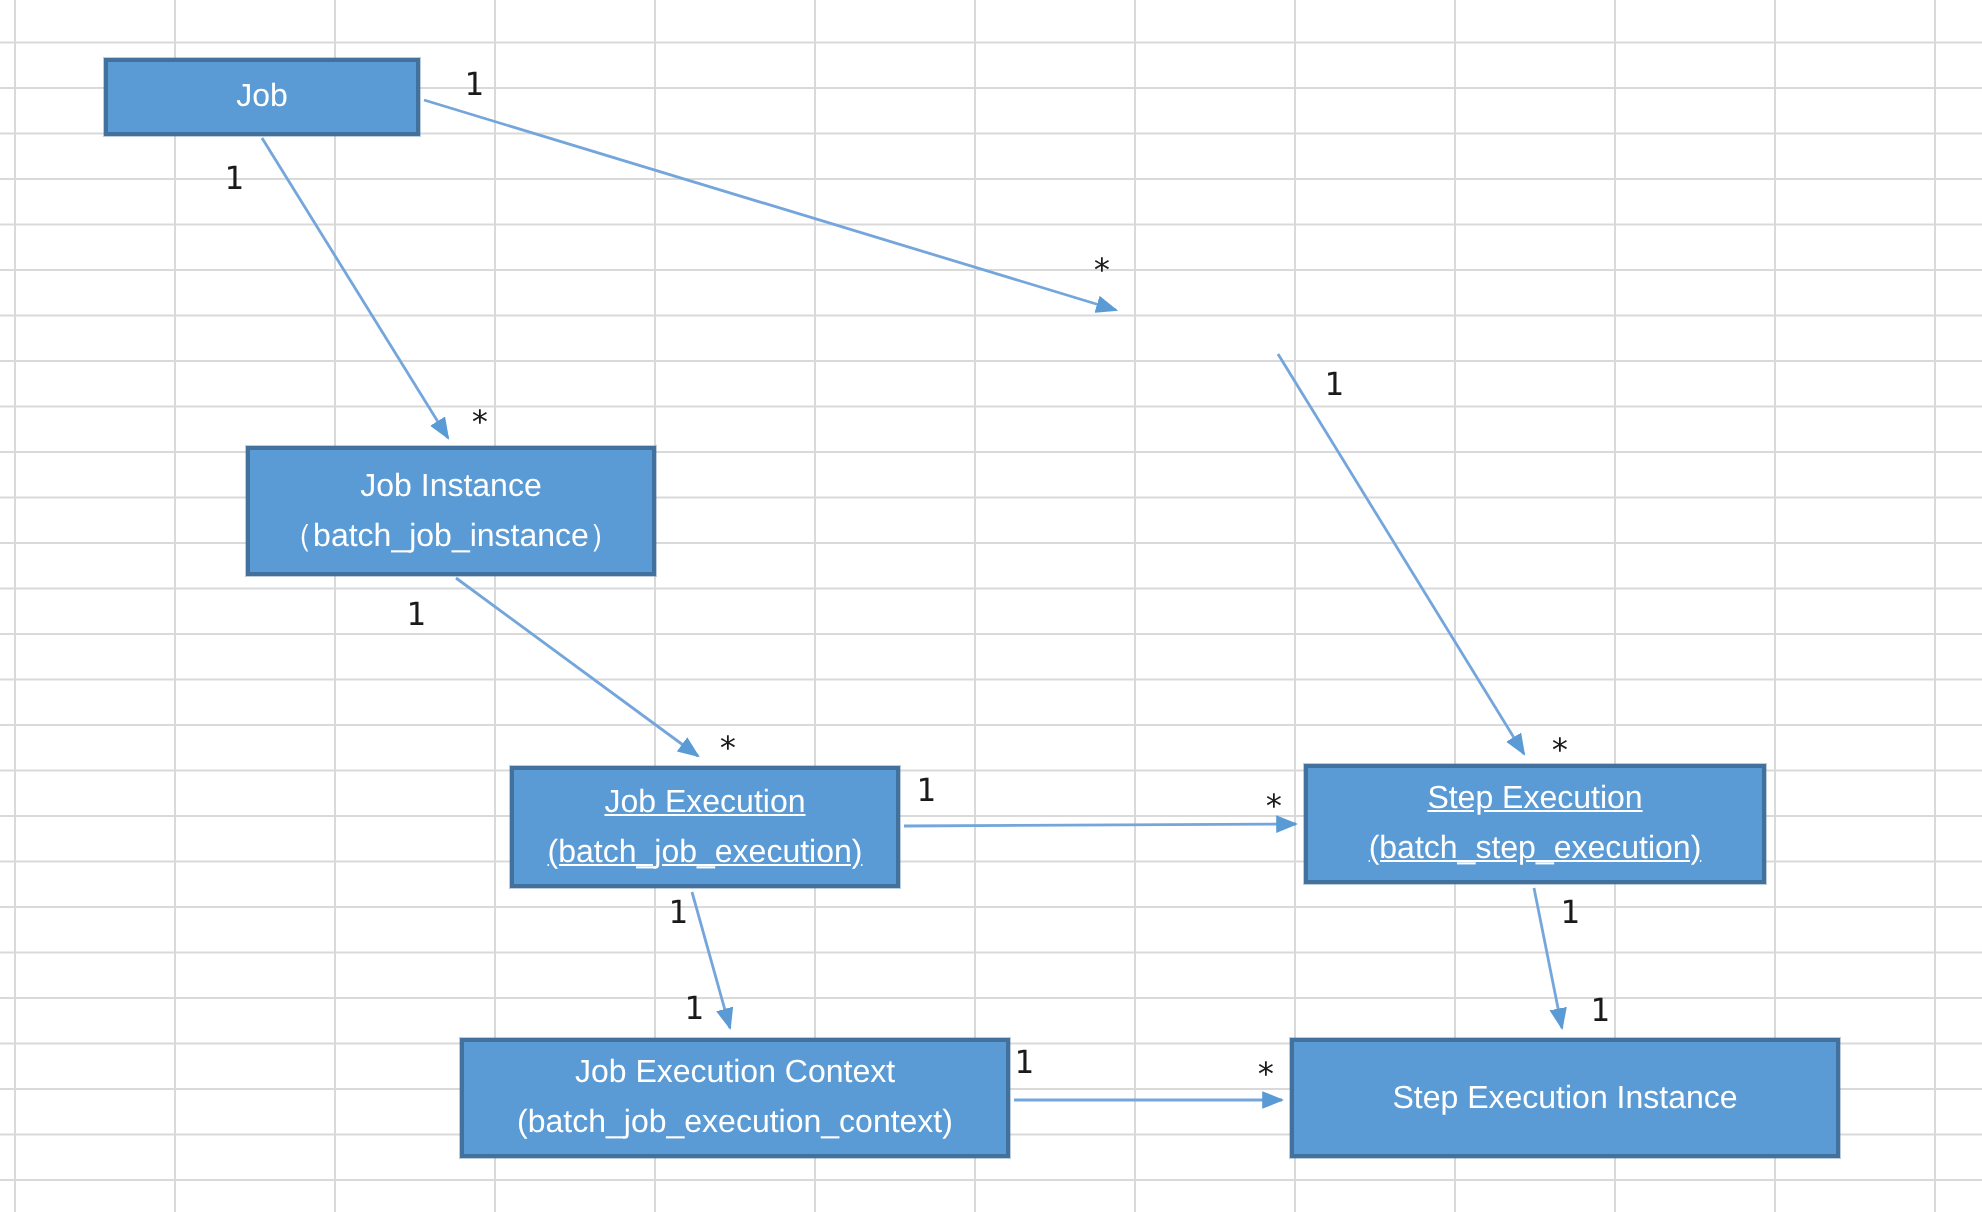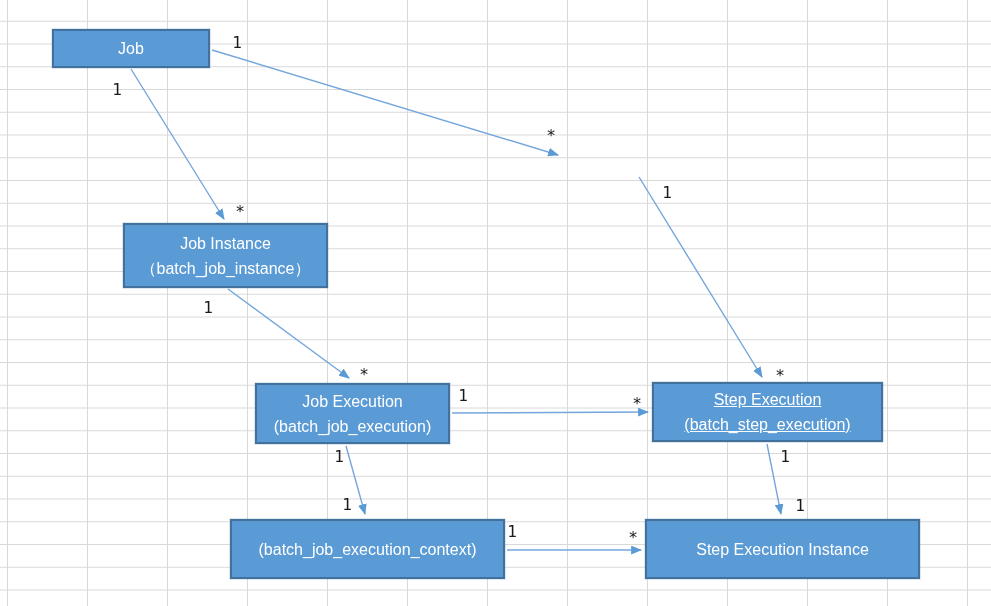--- a/index.html
+++ b/index.html
@@ -42,21 +42,21 @@
     color:var(--node-text);
     display:flex;flex-direction:column;justify-content:center;align-items:center;
     text-align:center;
     font-size:16px;
     line-height:25px;
     box-shadow:0 0 0 0.5px rgba(65,113,156,0.35);
   }
   #node-job{left:52px;top:29px;width:158px;height:39px;}
   #node-step{left:562px;top:138px;width:159px;height:37px;}
   #node-job-instance{left:123px;top:223px;width:205px;height:65px;}
-  #node-job-execution{left:255px;top:383px;width:195px;height:61px;}
+  #node-job-execution{left:255px;top:383px;width:195px;height:61px;text-decoration:underline;}
   #node-step-execution{left:652px;top:382px;width:231px;height:60px;text-decoration:underline;}
   #node-job-execution-context{left:230px;top:519px;width:275px;height:60px;}
   #node-step-execution-context{left:645px;top:519px;width:275px;height:60px;}
 
   .mult-label{
     position:absolute;
     transform:translate(-50%,-50%);
     font-family:"DejaVu Sans Mono",monospace;
     font-size:16px;
     color:var(--label-text);
@@ -114,20 +114,21 @@
     <div class="node-title">Job Execution</div>
     <div class="node-subtitle">(batch_job_execution)</div>
   </div>
 
   <div class="node" id="node-step-execution">
     <div class="node-title">Step Execution</div>
     <div class="node-subtitle">(batch_step_execution)</div>
   </div>
 
   <div class="node" id="node-job-execution-context">
+    <div class="node-title">Job Execution Context</div>
     <div class="node-subtitle">(batch_job_execution_context)</div>
   </div>
 
   <div class="node" id="node-step-execution-context">
     <div class="node-title">Step Execution Instance</div>
   </div>
 
   <span class="mult-label" id="lbl-e0-from">1</span>
   <span class="mult-label" id="lbl-e0-to">*</span>
 

